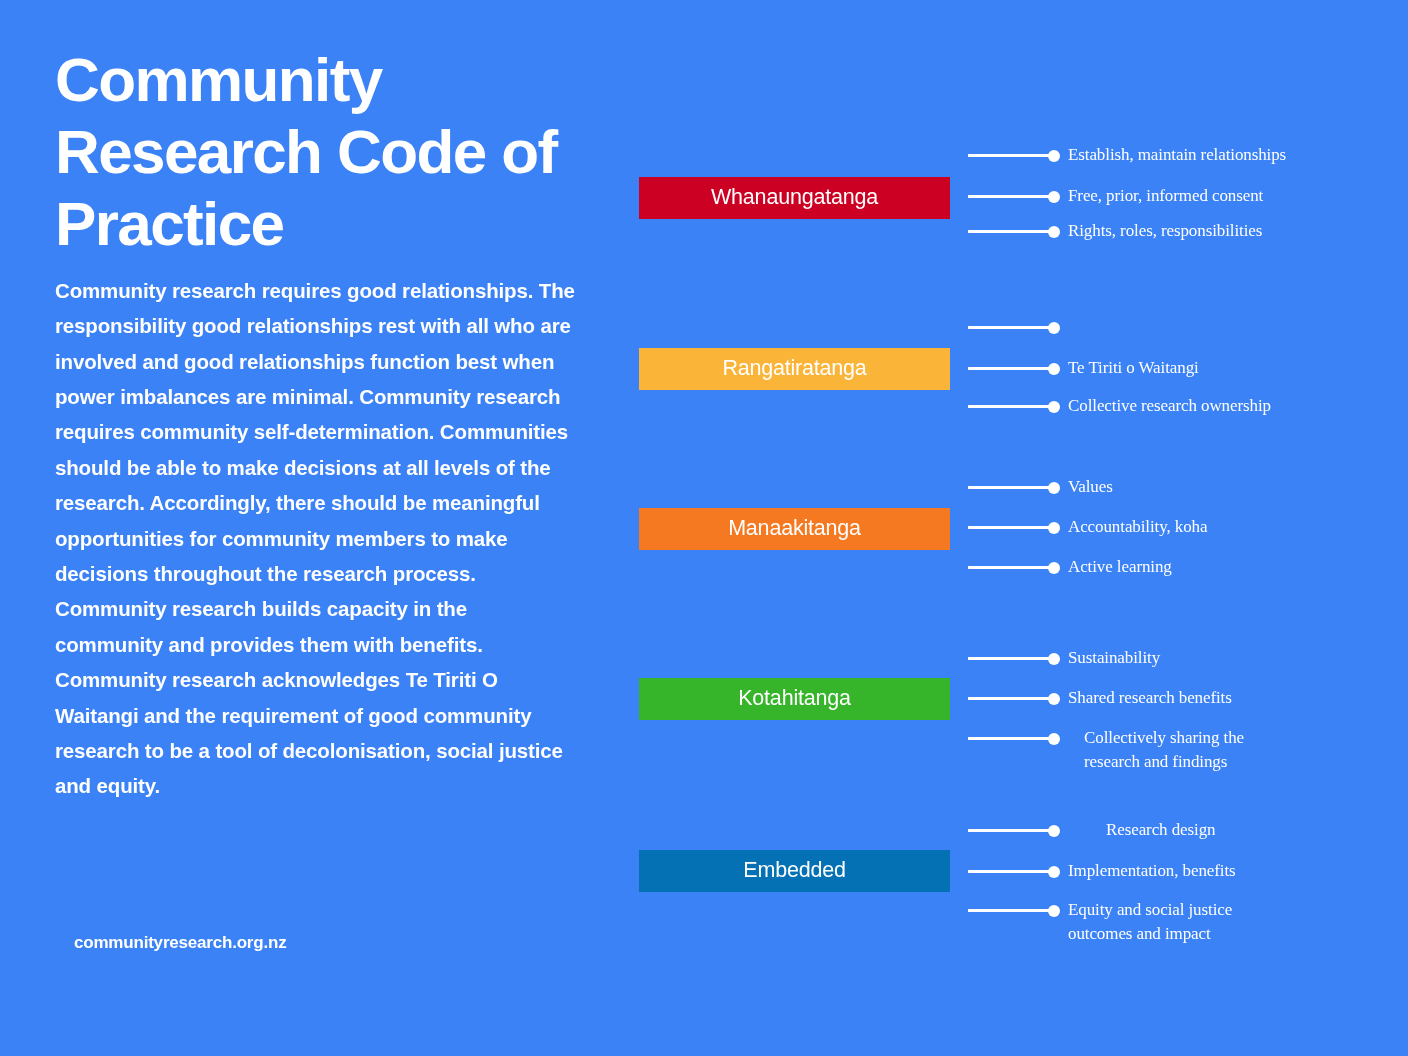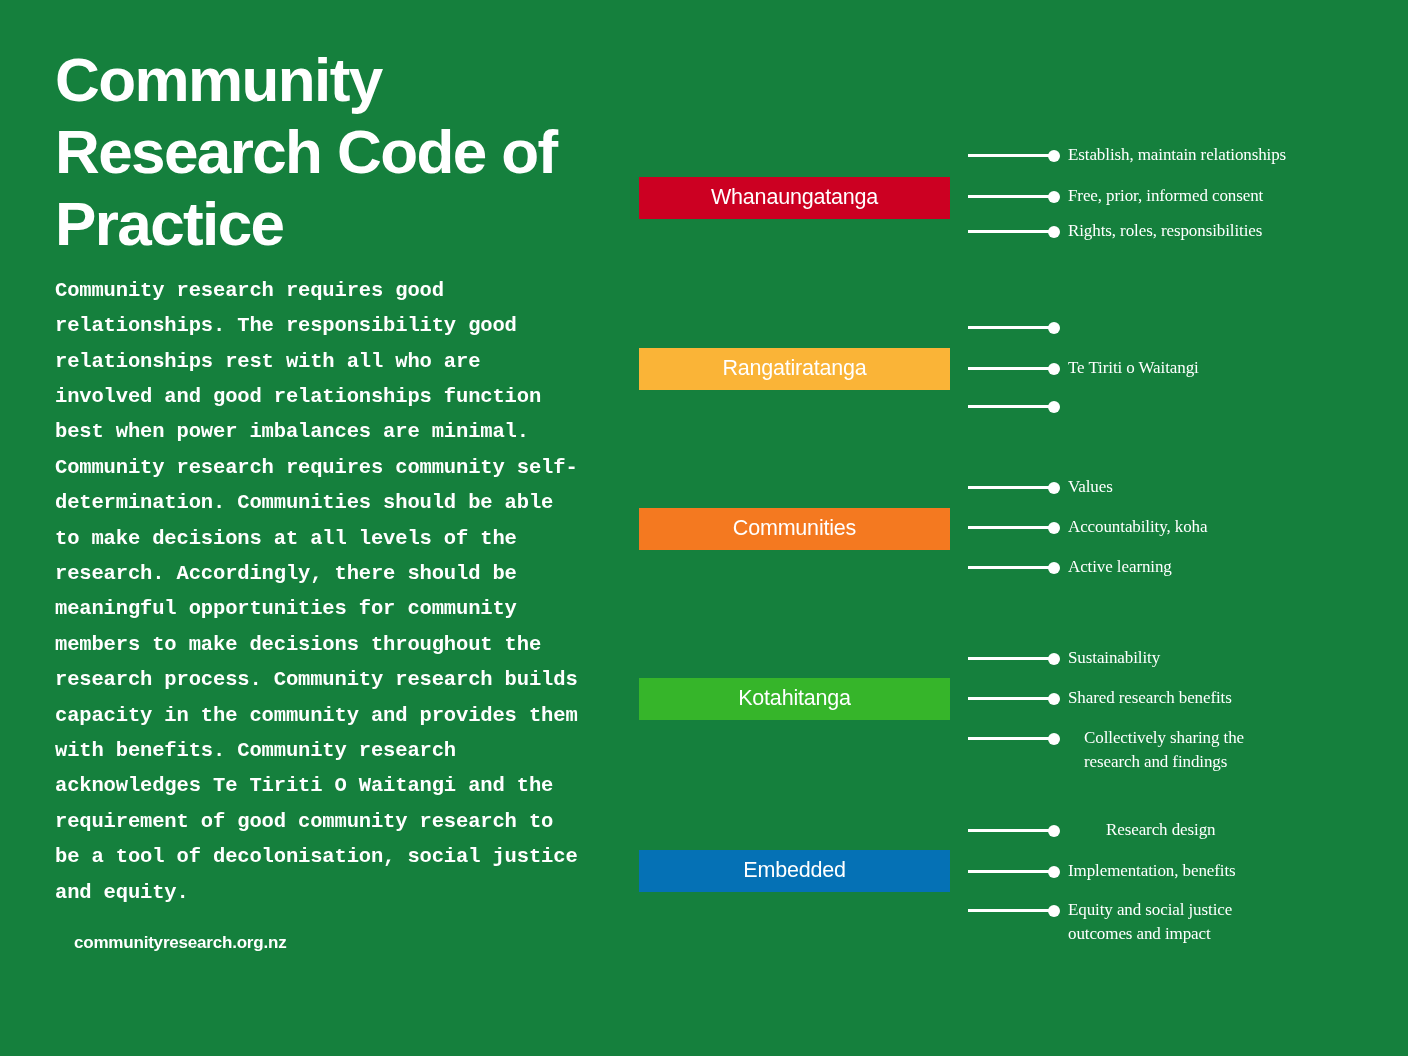--- a/index.html
+++ b/index.html
@@ -12,21 +12,21 @@
     background: #014a73;
     font-family: "Liberation Sans", sans-serif;
     overflow: hidden;
     position: relative;
   }
 
   #poster {
     position: relative;
     width: 1408px;
     height: 1056px;
-    background: #15803d;
+    background: #3b82f6;
   }
 
   
   #left-column {
     position: absolute;
     left: 55px;
     top: 44px;
     width: 540px;
   }
 
@@ -36,21 +36,21 @@
     font-weight: bold;
     font-size: 62px;
     line-height: 1.16;
     letter-spacing: -1.6px;
     margin: 0;
     width: 530px;
   }
 
   #poster-body {
     color: #ffffff;
-    font-family: Liberation Mono, monospace;
+    font-family: Liberation Sans, sans-serif;
     font-weight: bold;
     font-size: 20.5px;
     line-height: 35.4px;
     letter-spacing: -0.15px;
     margin: 0;
     padding-top: 13px;
     width: 525px;
   }
 
   #site-url {
@@ -207,26 +207,27 @@
               <div class="conn-line"></div>
               <div class="conn-dot"></div>
             </div>
             <div class="detail-label">Te Tiriti o Waitangi</div>
           </div>
           <div class="detail-item" style="top: 395px;">
             <div class="detail-connector">
               <div class="conn-line"></div>
               <div class="conn-dot"></div>
             </div>
+            <div class="detail-label">Collective research ownership</div>
           </div>
         </div>
       </div>
       <div class="principle-group" style="top: 0px;">
         <div class="principle-bar" style="top: 508px; background: rgb(244, 121, 32);">
-          <span class="principle-bar-label">Communities</span>
+          <span class="principle-bar-label">Manaakitanga</span>
         </div>
         <div class="detail-list">
           <div class="detail-item" style="top: 476px;">
             <div class="detail-connector">
               <div class="conn-line"></div>
               <div class="conn-dot"></div>
             </div>
             <div class="detail-label">Values</div>
           </div>
           <div class="detail-item" style="top: 516px;">

